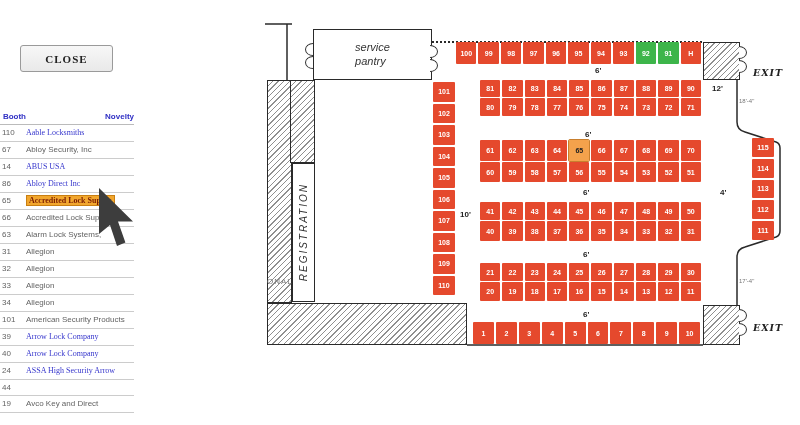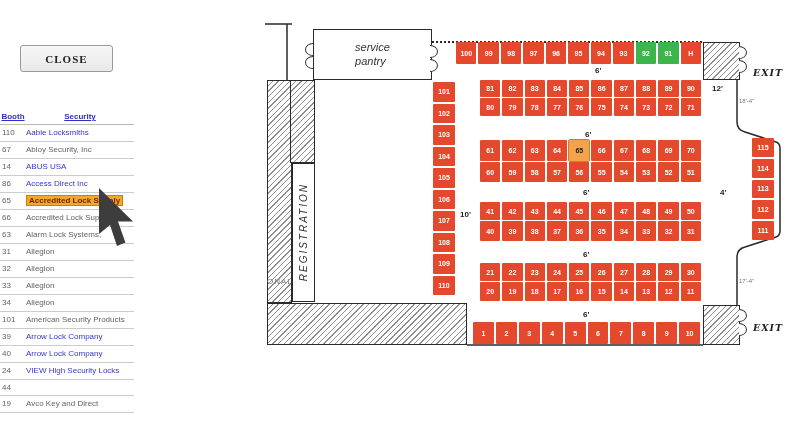--- a/index.html
+++ b/index.html
@@ -7,27 +7,27 @@
        font-family:"Liberation Sans",sans-serif;}
 
   
   #sidebar{position:absolute;left:0;top:0;width:140px;height:425px;overflow:hidden;}
   .sbtn{position:absolute;left:20px;width:91px;height:25px;background:linear-gradient(#f7f7f7,#e9e9e9);
         border:1px solid #9a9a9a;border-radius:3px;display:flex;align-items:center;justify-content:center;
         font:bold 11px "Liberation Serif",serif;letter-spacing:1px;color:#222;cursor:pointer;}
   #btn-close{top:45px;} #btn-viewpdf{top:80px;}
   #booth-table{position:absolute;left:0;top:110px;width:134px;}
   .thead{display:flex;border-bottom:1px solid #bbb;padding:2px 0 3px 0;}
-  .thead span{font:bold 8px "Liberation Sans",sans-serif;color:#2f2fc4;text-decoration:underline;}
+  .thead span{font:bold 8px "Liberation Sans",sans-serif;color:#2f2fc4;text-align:right;}
   .th-booth{width:26px;text-align:center;}
   .th-company{flex:1;text-align:center;}
   .trow{display:flex;border-bottom:1px solid #ccc;padding:3px 0;min-height:8px;}
   .bno{width:26px;font-size:8px;color:#636363;padding-left:2px;box-sizing:border-box;}
   .cname{flex:1;font-size:8px;color:#636363;line-height:1.25;padding-right:2px;}
-  .cname.link{color:#3636cc;}
+  .cname.link{color:#3636cc;font-family:Liberation Serif, serif;}
   .cname .hl{background:#f2a72e;color:#7c1d00;font-weight:bold;padding:0 2px;border:1px solid #c97f12;}
 
   
   #cursor{position:absolute;left:97px;top:188px;z-index:50;}
 
   
   #plan{position:absolute;left:265px;top:14px;width:530px;height:345px;}
   .hatch{position:absolute;background:repeating-linear-gradient(135deg,#fff 0 3px,#8f8f8f 3px 4px);
          border:1.5px solid #2a2a2a;box-sizing:border-box;}
   .room{position:absolute;background:#fff;border:1.5px solid #2a2a2a;box-sizing:border-box;
@@ -56,38 +56,38 @@
 <body>
 
 <div id="app">
 
   <div id="sidebar">
     <div id="btn-close" class="sbtn">CLOSE</div>
 
     <div id="booth-table">
       <div class="thead">
         <span class="th-booth">Booth</span>
-        <span class="th-company">Security</span>
+        <span class="th-company">Novelty</span>
       </div>
       <div>
           <div class="trow">
             <span class="bno">110</span>
             <span class="cname link">Aable Locksmiths</span>
           </div>
           <div class="trow">
             <span class="bno">67</span>
             <span class="cname">Abloy Security, Inc</span>
           </div>
           <div class="trow">
             <span class="bno">14</span>
             <span class="cname link">ABUS USA</span>
           </div>
           <div class="trow">
             <span class="bno">86</span>
-            <span class="cname link">Access Direct Inc</span>
+            <span class="cname link">Abloy Direct Inc</span>
           </div>
           <div class="trow">
             <span class="bno">65</span>
             <span class="cname link"><span class="hl">Accredited Lock Supply</span></span>
           </div>
           <div class="trow">
             <span class="bno">66</span>
             <span class="cname">Accredited Lock Supply</span>
           </div>
           <div class="trow">
@@ -117,21 +117,21 @@
           <div class="trow">
             <span class="bno">39</span>
             <span class="cname link">Arrow Lock Company</span>
           </div>
           <div class="trow">
             <span class="bno">40</span>
             <span class="cname link">Arrow Lock Company</span>
           </div>
           <div class="trow">
             <span class="bno">24</span>
-            <span class="cname link">VIEW High Security Locks</span>
+            <span class="cname link">ASSA High Security Arrow</span>
           </div>
           <div class="trow">
             <span class="bno">44</span>
           </div>
           <div class="trow">
             <span class="bno">19</span>
             <span class="cname">Avco Key and Direct</span>
           </div>
           <div class="trow"></div>
         </div>

